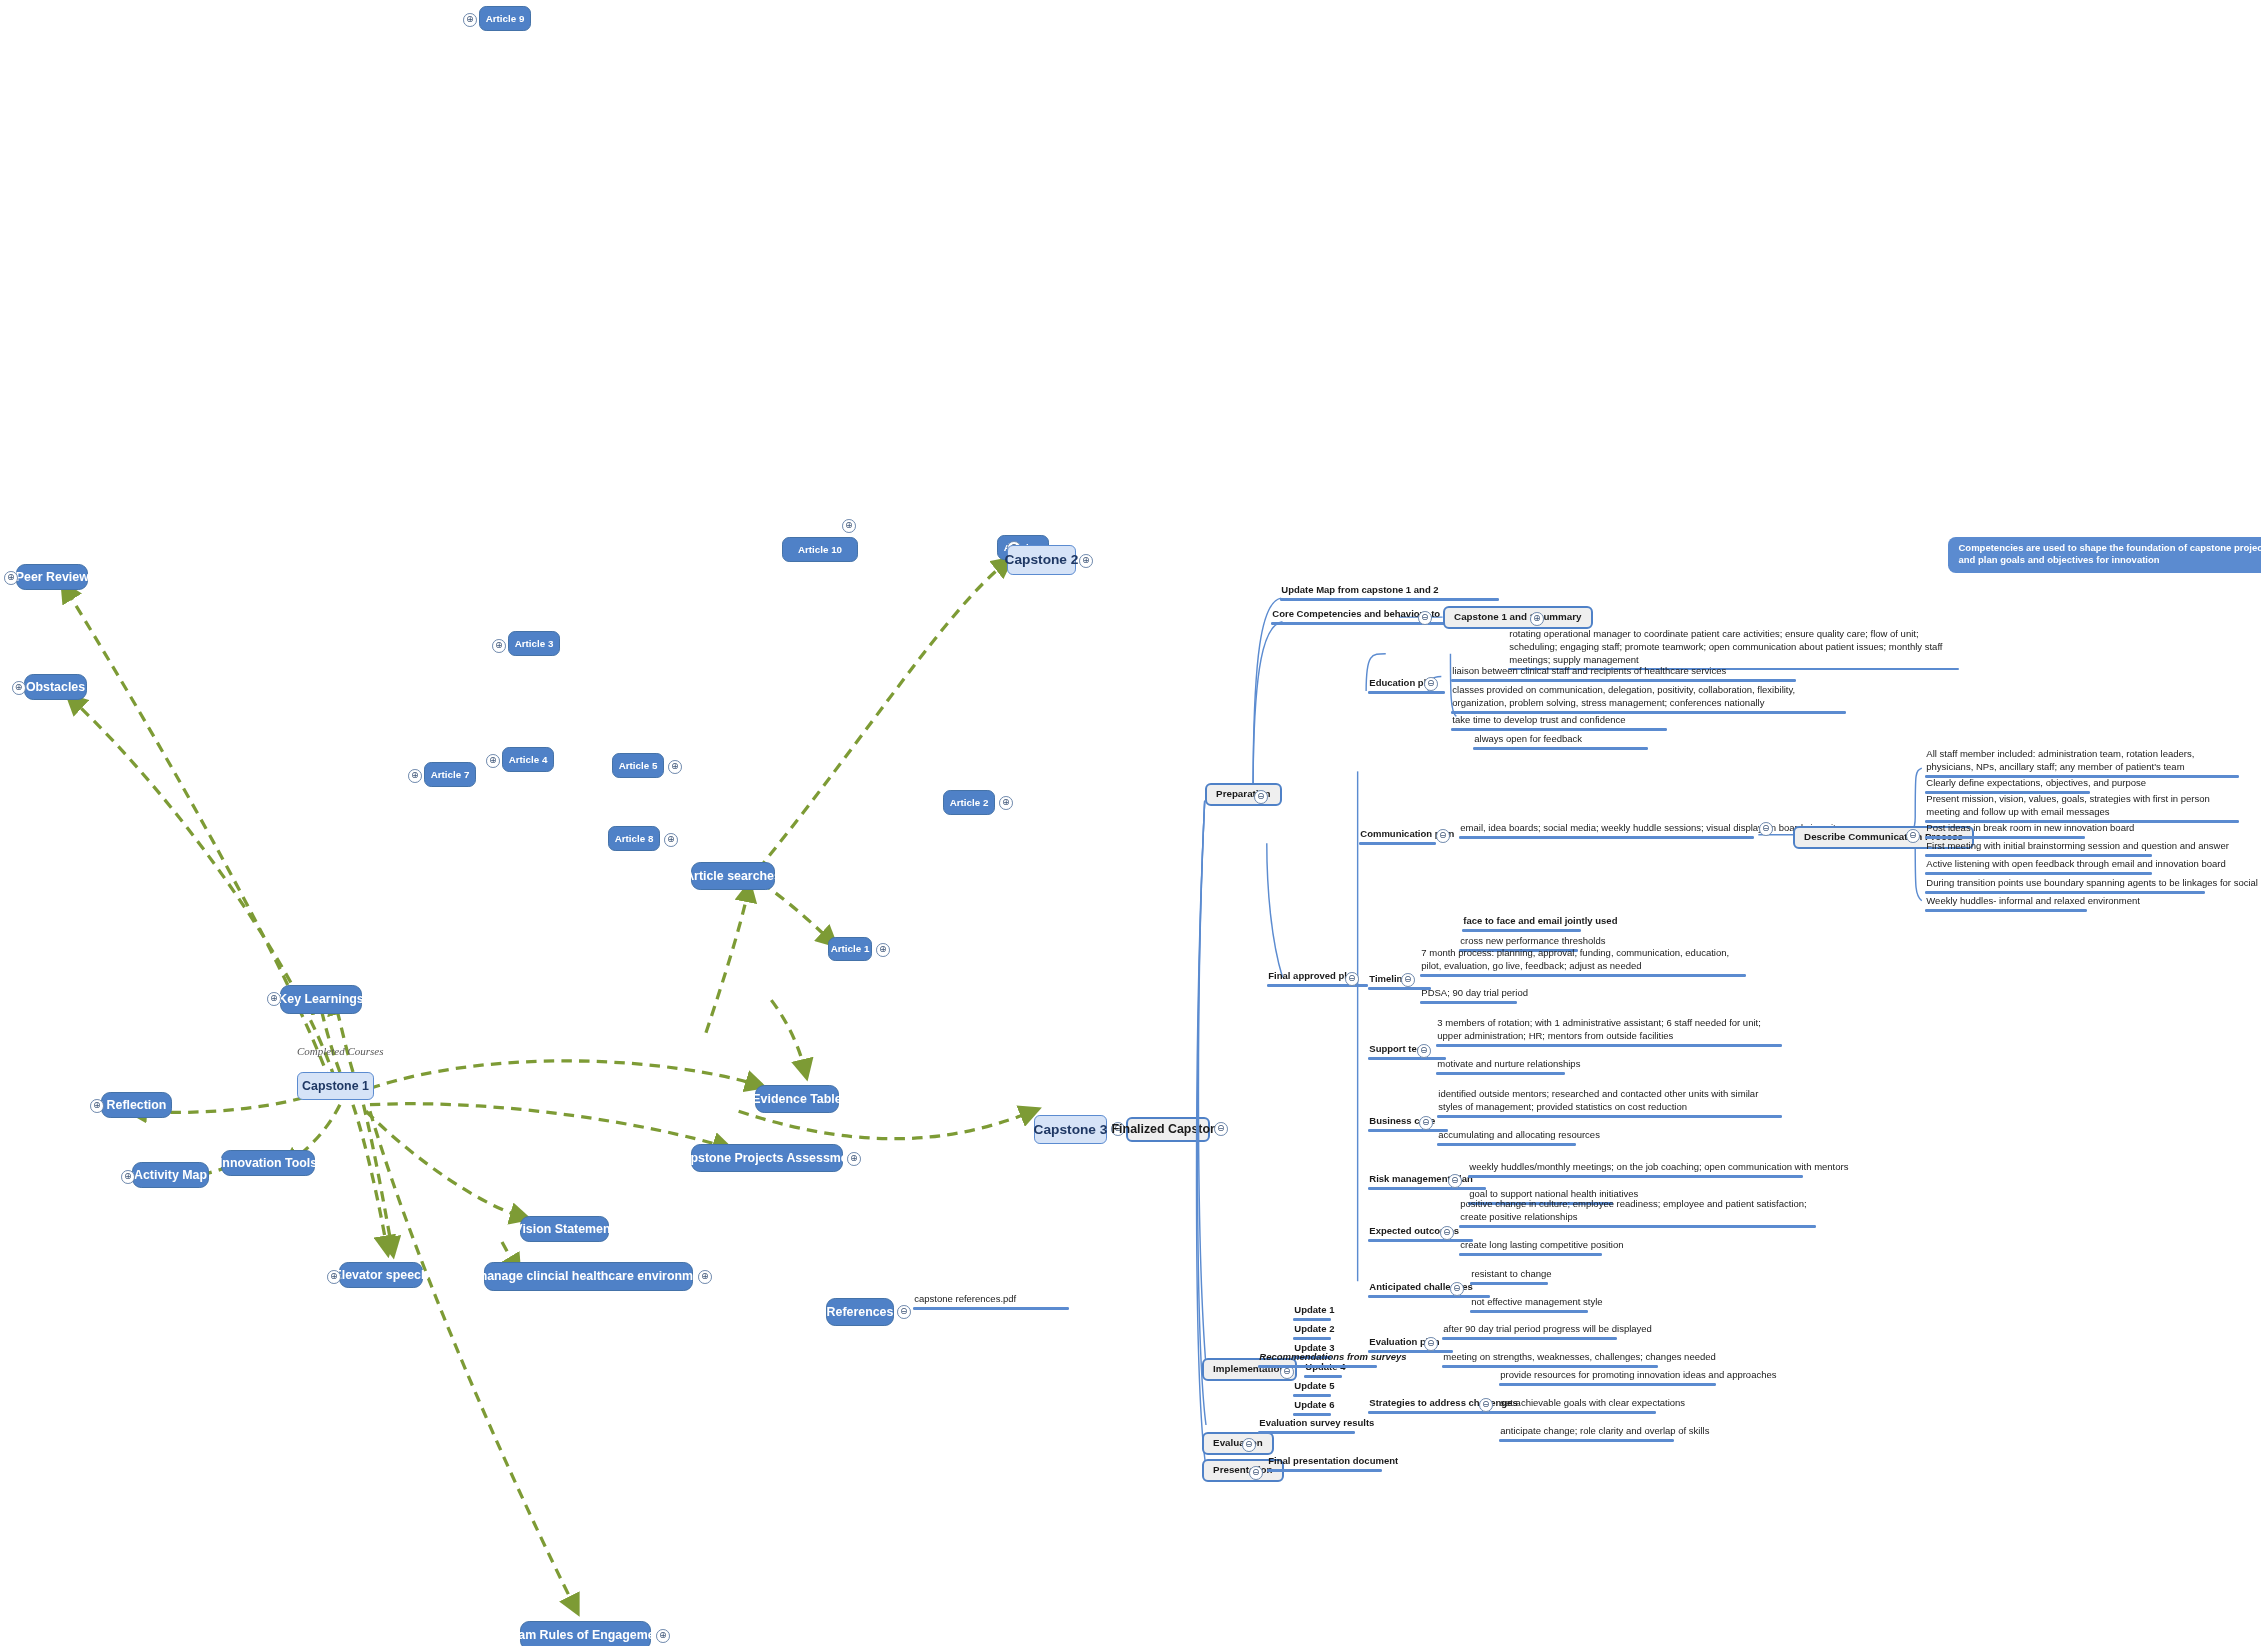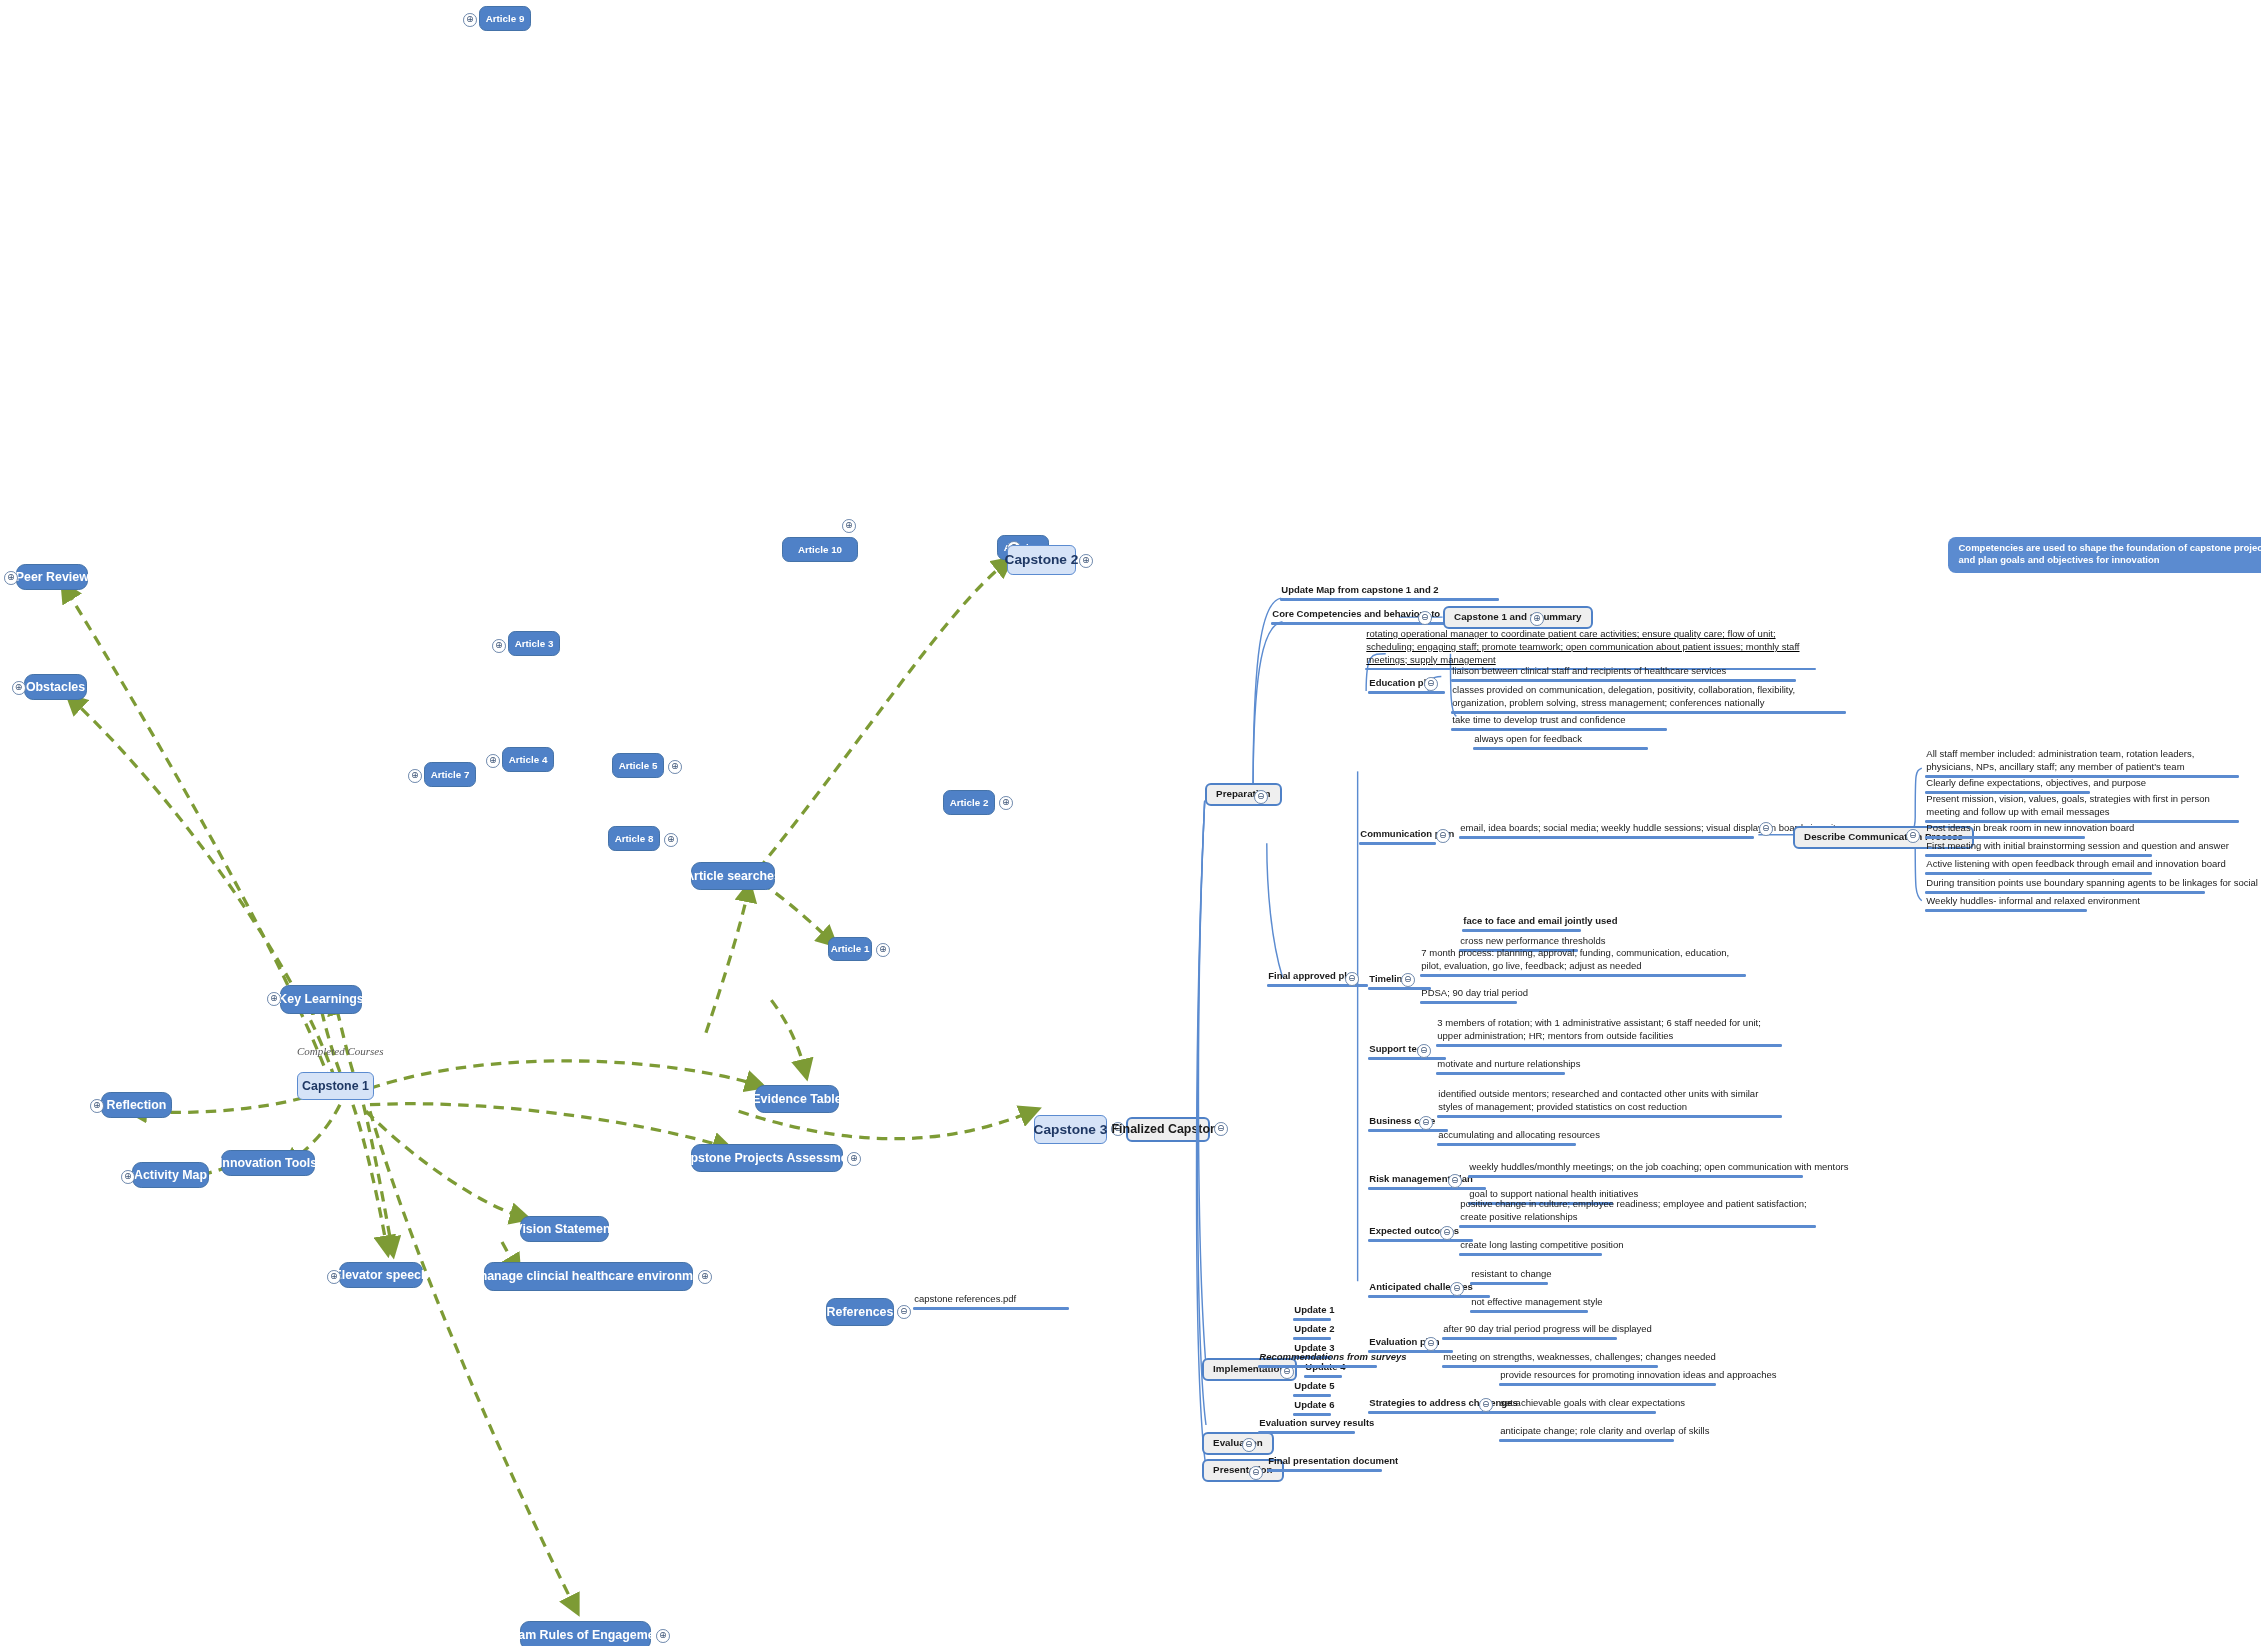--- a/index.html
+++ b/index.html
@@ -228,21 +228,21 @@
     <span class="txt">Capstone 1 and 2 summary</span>
   </div>
   <div class="expander" style="left:1530px;top:612px;">⊕</div>
 
   <div class="ol bold" style="left:1368px;top:677px;width:77px;">
     <span class="txt">Education plan</span>
     <div class="uline" style="width:77px;"></div>
   </div>
   <div class="expander" style="left:1424px;top:677px;">⊖</div>
 
-  <div class="ol wrap" style="left:1365px;top:628px;width:451px;text-decoration:underline;">
+  <div class="ol wrap" style="left:1508px;top:628px;width:451px;">
     <span class="txt">rotating operational manager to coordinate patient care activities; ensure quality care; flow of unit; scheduling; engaging staff; promote teamwork; open communication about patient issues; monthly staff meetings; supply management</span>
     <div class="uline" style="width:451px;"></div>
   </div>
 
   <div class="ol" style="left:1451px;top:665px;width:345px;">
     <span class="txt">liaison between clinical staff and recipients of healthcare services</span>
     <div class="uline" style="width:345px;"></div>
   </div>
 
   <div class="ol wrap" style="left:1451px;top:684px;width:395px;">

